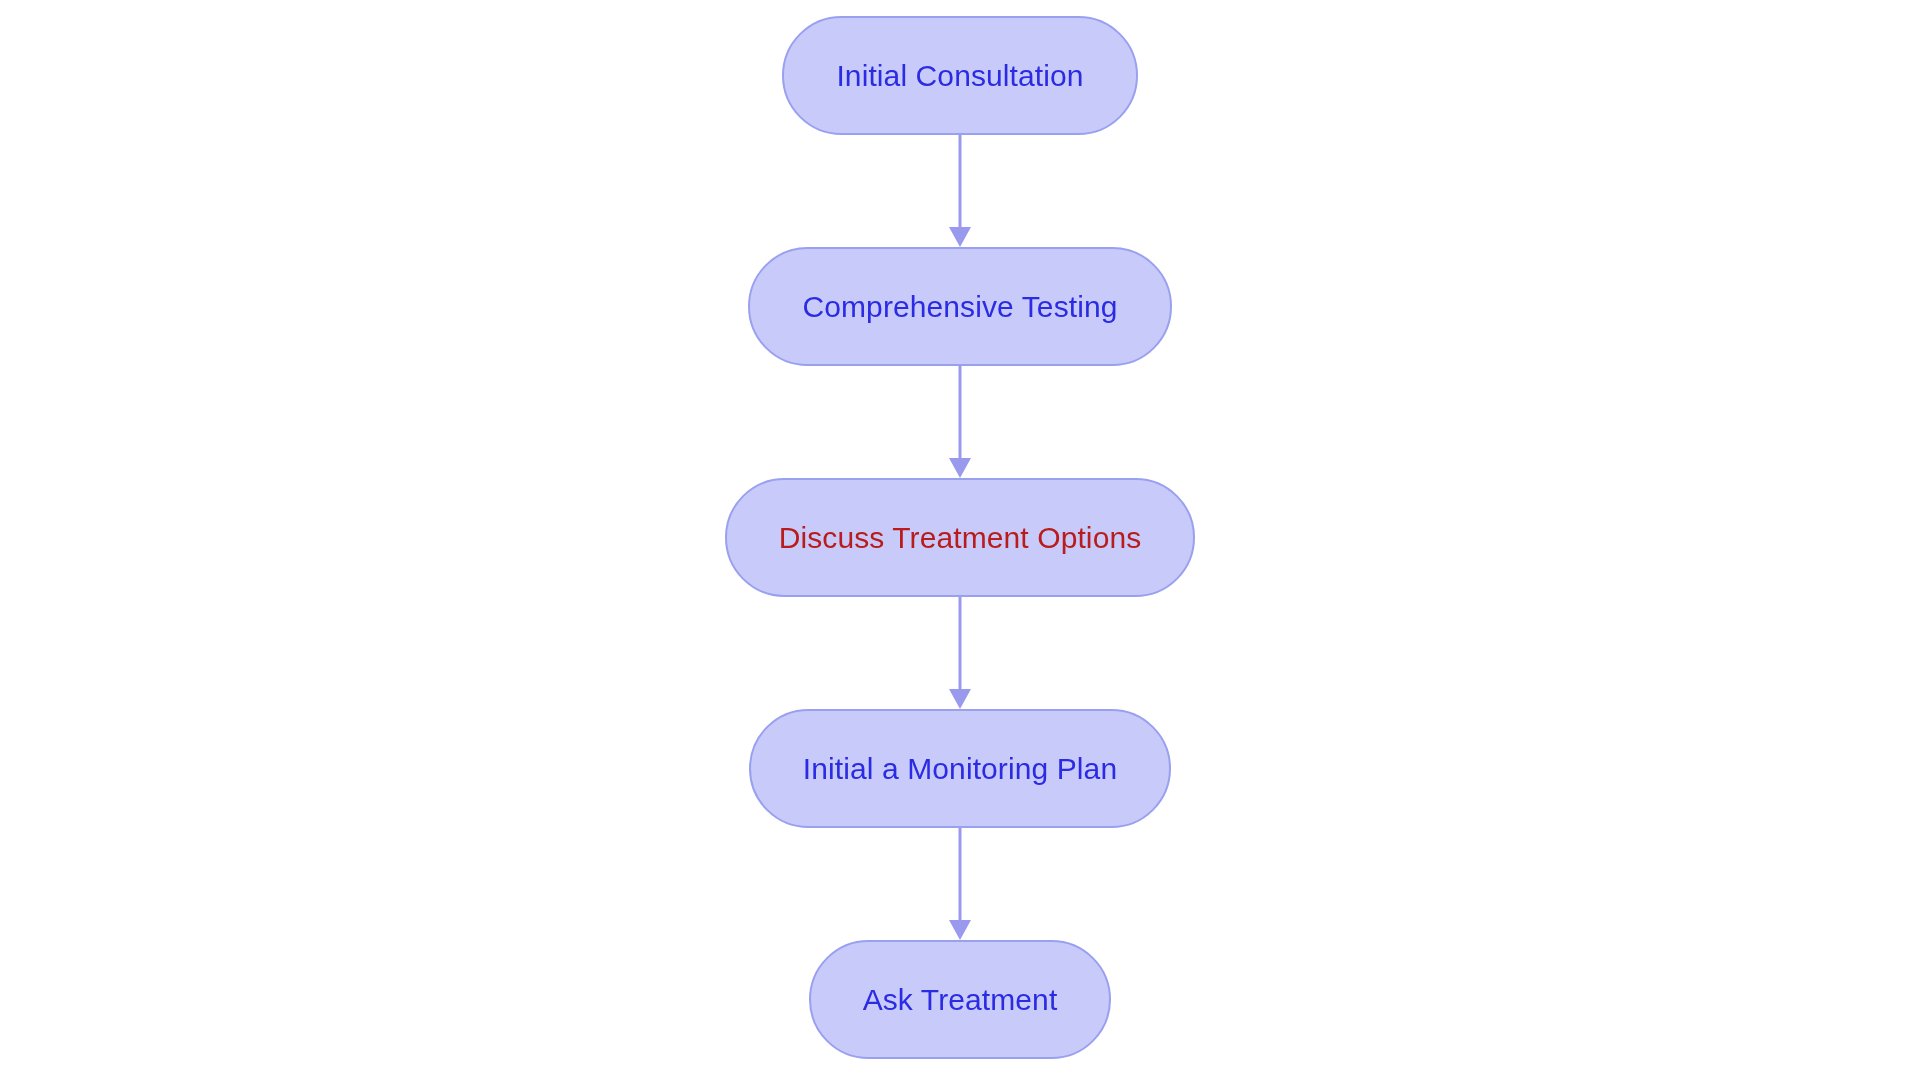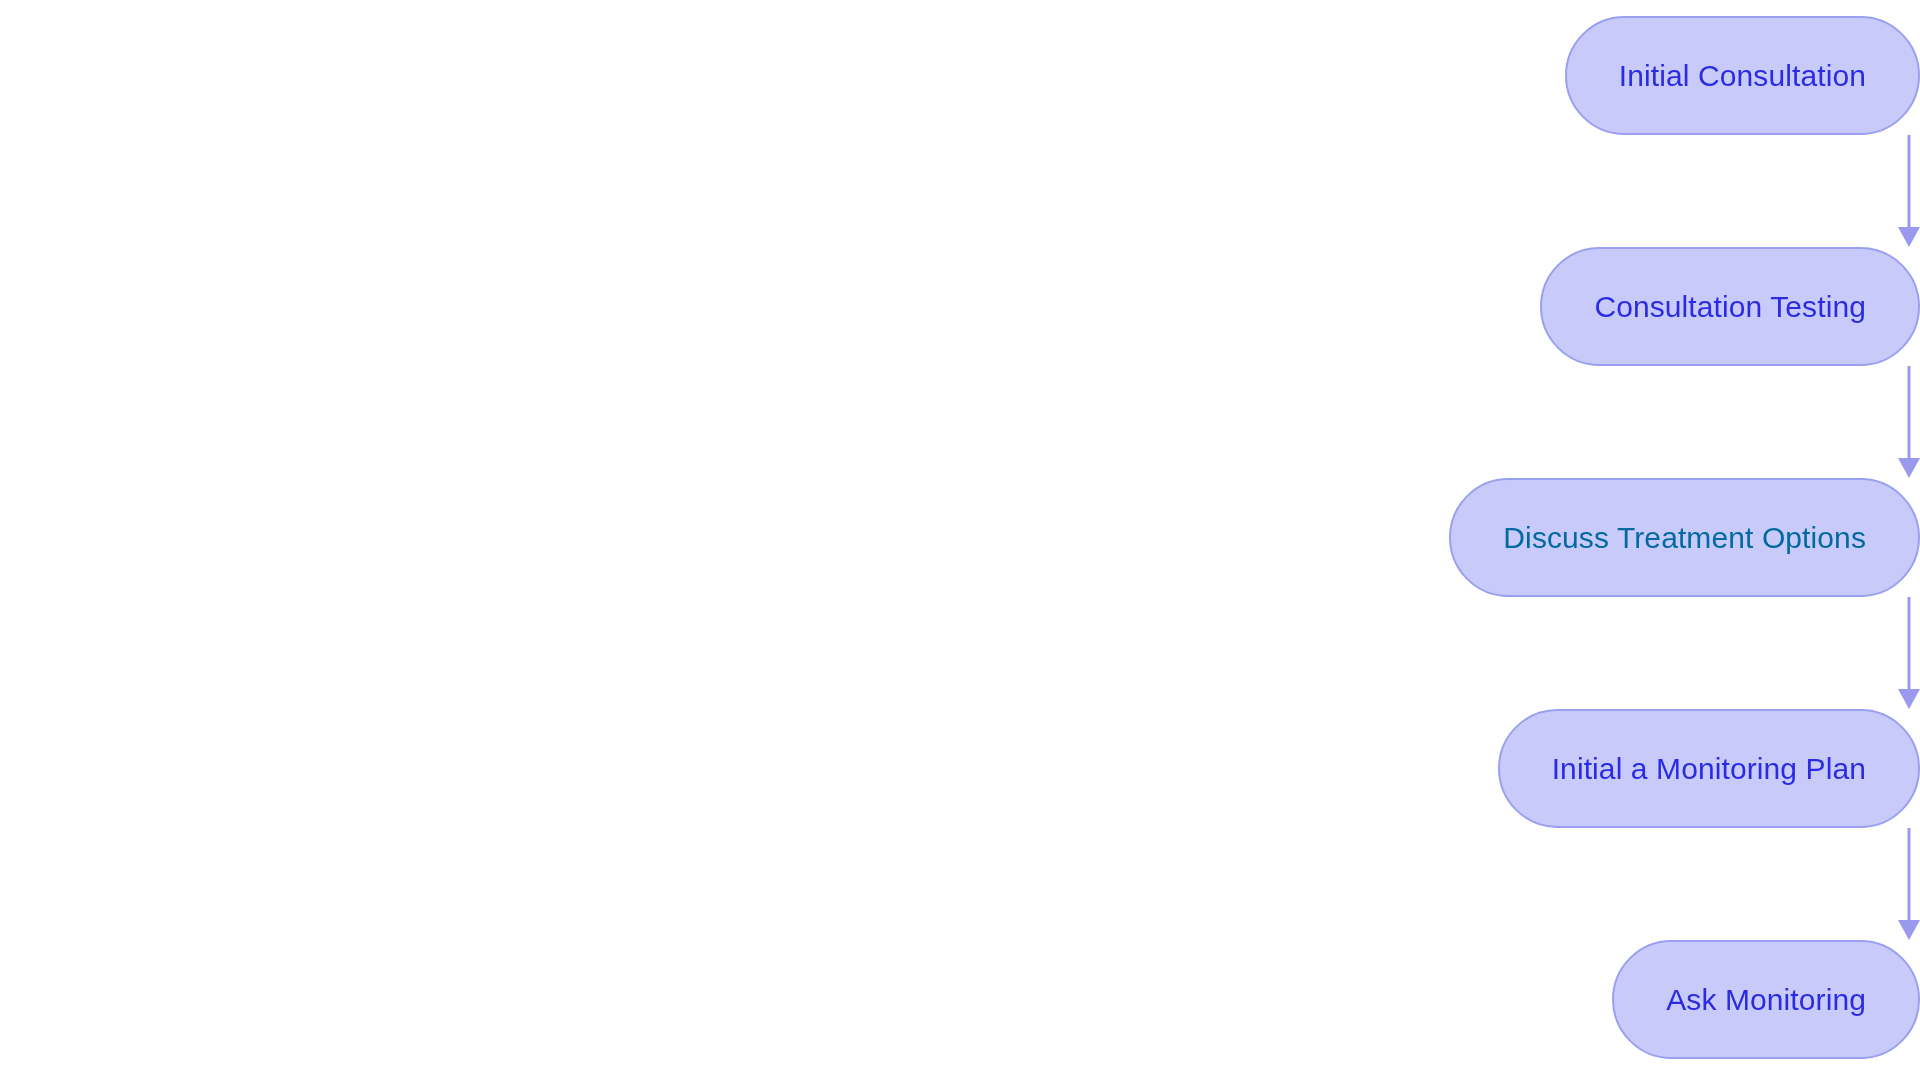--- a/index.html
+++ b/index.html
@@ -24,21 +24,21 @@
 
   
   .flow-column {
     position: absolute;
     left: 0;
     top: 0;
     width: 1920px;
     height: 1083px;
     display: flex;
     flex-direction: column;
-    align-items: flex-end;
+    align-items: center;
     justify-content: flex-start;
     padding-top: 16px;
     box-sizing: border-box;
   }
 
   
   .node {
     box-sizing: border-box;
     height: 119px;
     min-width: 240px;
@@ -88,32 +88,32 @@
     </div>
 
     <div class="connector">
       <svg viewBox="0 0 22 112" xmlns="http://www.w3.org/2000/svg">
         <line x1="11" y1="0" x2="11" y2="94" stroke="#9999ee" stroke-width="3"></line>
         <polygon points="0,92 22,92 11,112" fill="#9999ee"></polygon>
       </svg>
     </div>
 
     <div class="node" style="background: rgb(200, 203, 250); border-color: rgb(154, 160, 240);">
-      <span class="node-label" style="color: rgb(43, 43, 227);">Consultation Testing</span>
+      <span class="node-label" style="color: rgb(43, 43, 227);">Comprehensive Testing</span>
     </div>
 
     <div class="connector">
       <svg viewBox="0 0 22 112" xmlns="http://www.w3.org/2000/svg">
         <line x1="11" y1="0" x2="11" y2="94" stroke="#9999ee" stroke-width="3"></line>
         <polygon points="0,92 22,92 11,112" fill="#9999ee"></polygon>
       </svg>
     </div>
 
     <div class="node" style="background: rgb(200, 203, 250); border-color: rgb(154, 160, 240);">
-      <span class="node-label" style="color: #0369a1;">Discuss Treatment Options</span>
+      <span class="node-label" style="color: #b91c1c;">Discuss Treatment Options</span>
     </div>
 
     <div class="connector">
       <svg viewBox="0 0 22 112" xmlns="http://www.w3.org/2000/svg">
         <line x1="11" y1="0" x2="11" y2="94" stroke="#9999ee" stroke-width="3"></line>
         <polygon points="0,92 22,92 11,112" fill="#9999ee"></polygon>
       </svg>
     </div>
 
     <div class="node" style="background: rgb(200, 203, 250); border-color: rgb(154, 160, 240);">
@@ -121,17 +121,17 @@
     </div>
 
     <div class="connector">
       <svg viewBox="0 0 22 112" xmlns="http://www.w3.org/2000/svg">
         <line x1="11" y1="0" x2="11" y2="94" stroke="#9999ee" stroke-width="3"></line>
         <polygon points="0,92 22,92 11,112" fill="#9999ee"></polygon>
       </svg>
     </div>
 
     <div class="node" style="background: rgb(200, 203, 250); border-color: rgb(154, 160, 240);">
-      <span class="node-label" style="color: rgb(43, 43, 227);">Ask Monitoring</span>
+      <span class="node-label" style="color: rgb(43, 43, 227);">Ask Treatment</span>
     </div>
 
   </div>
 </div>
 
 </body></html>

